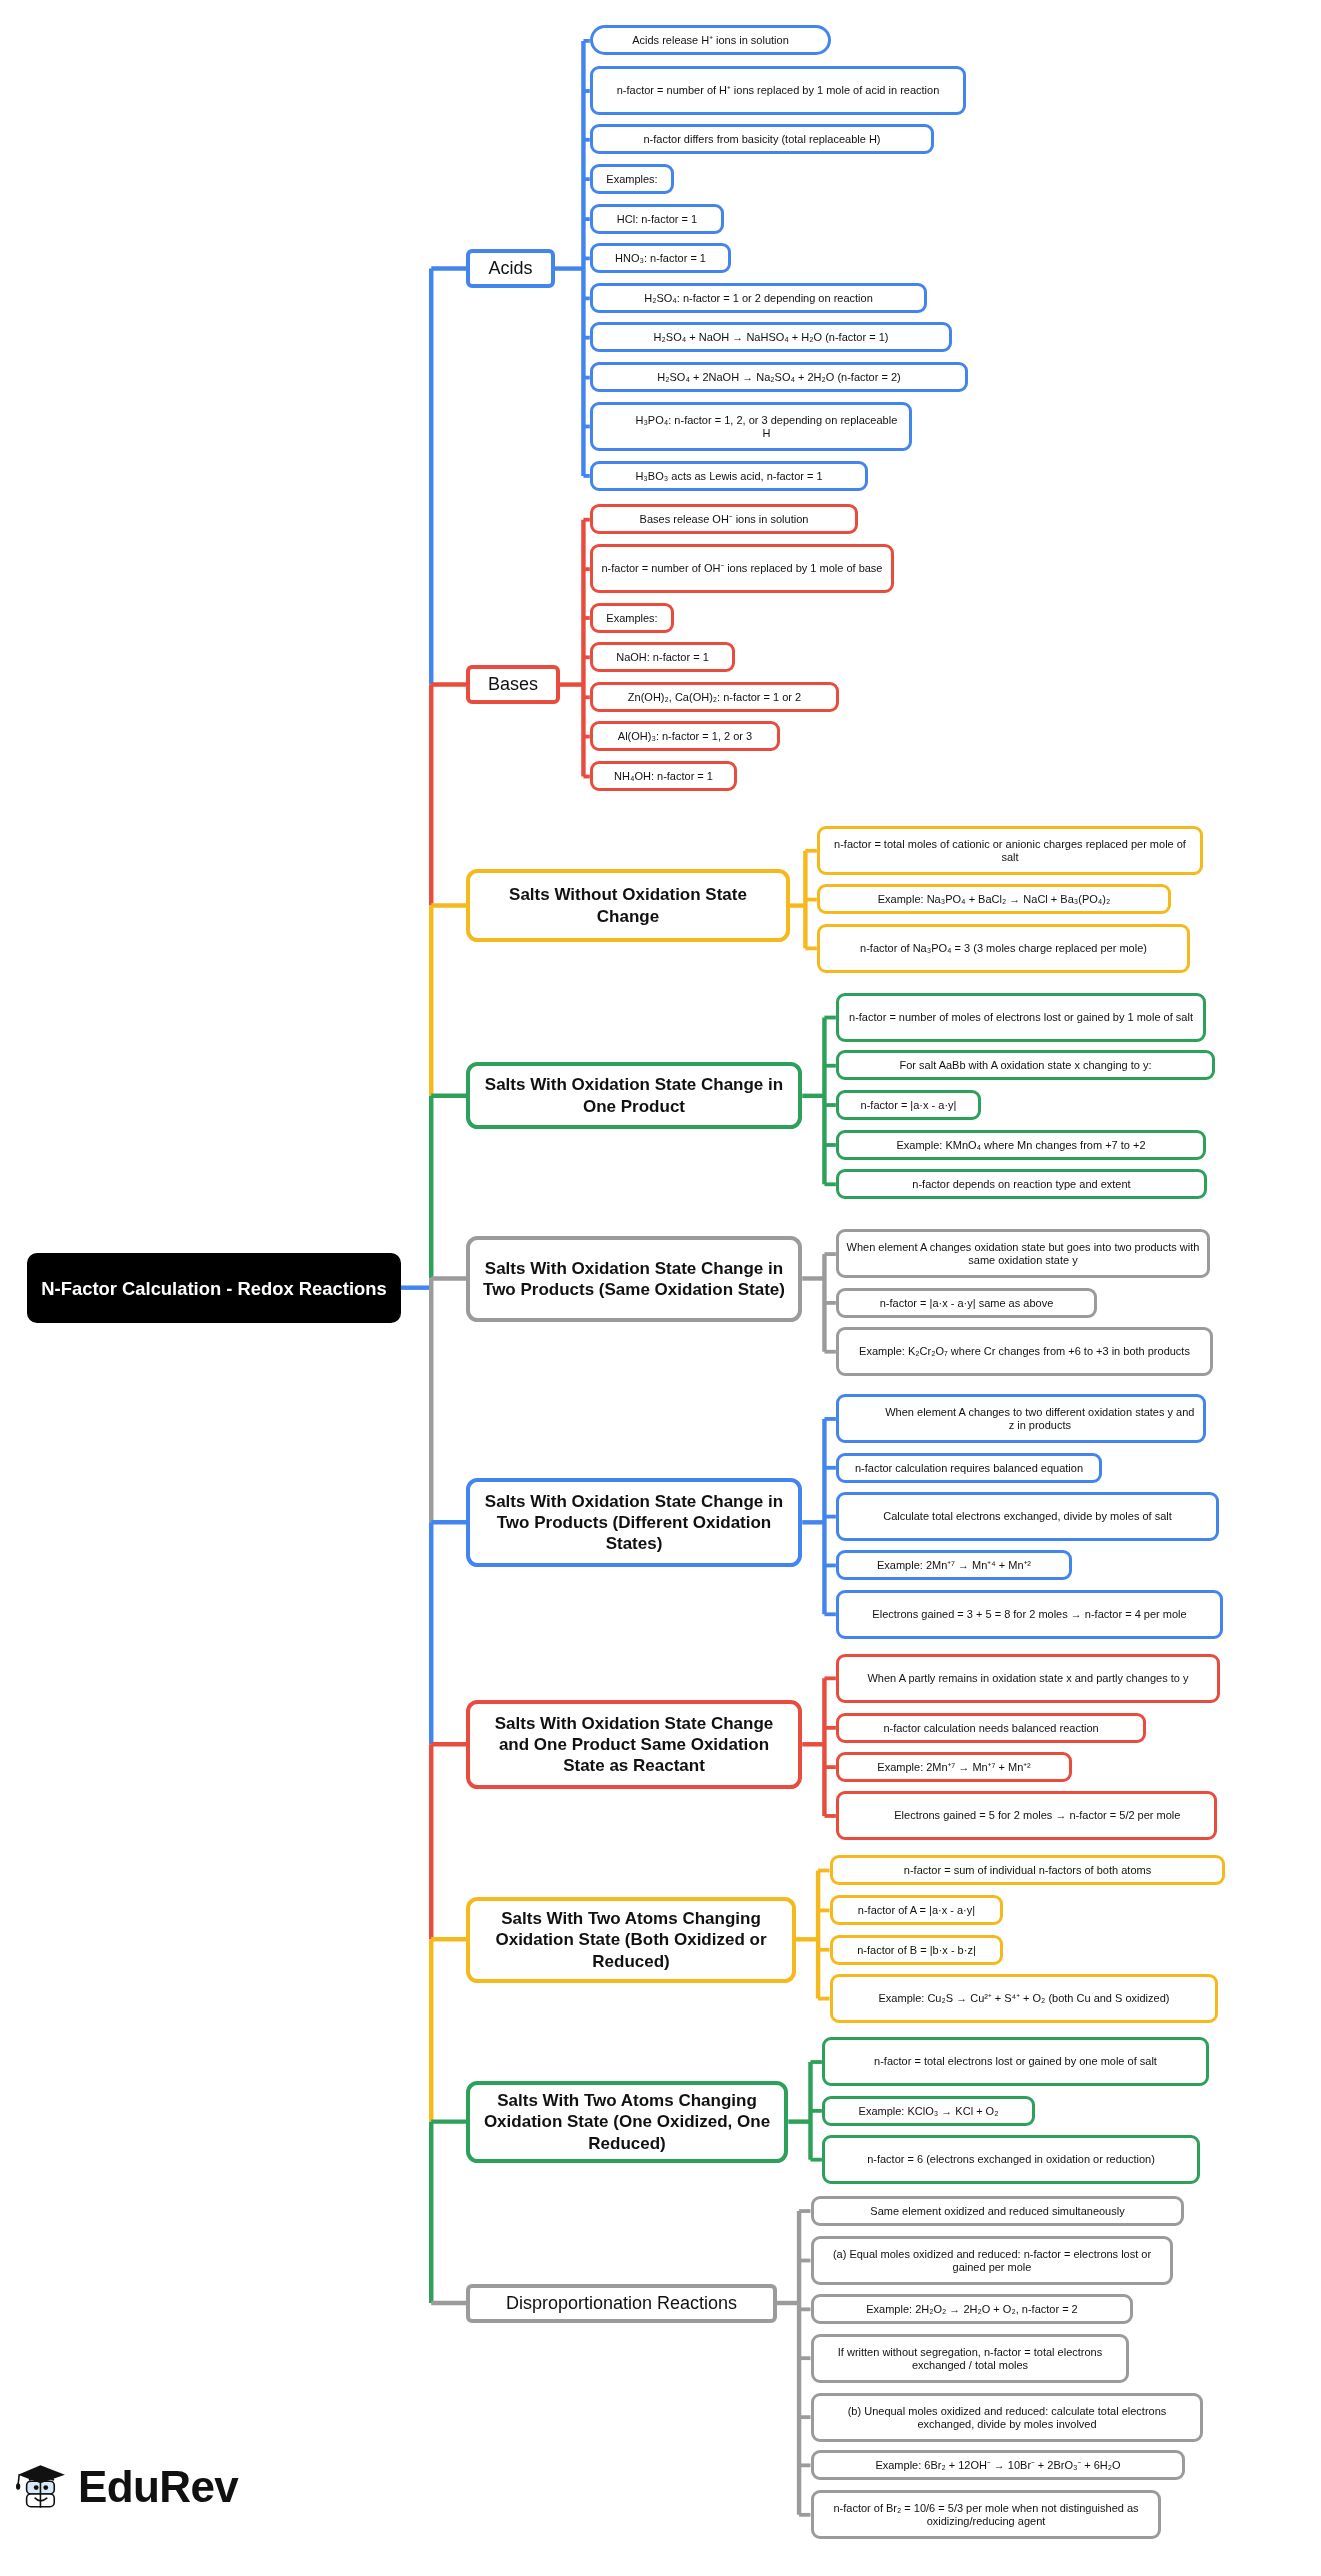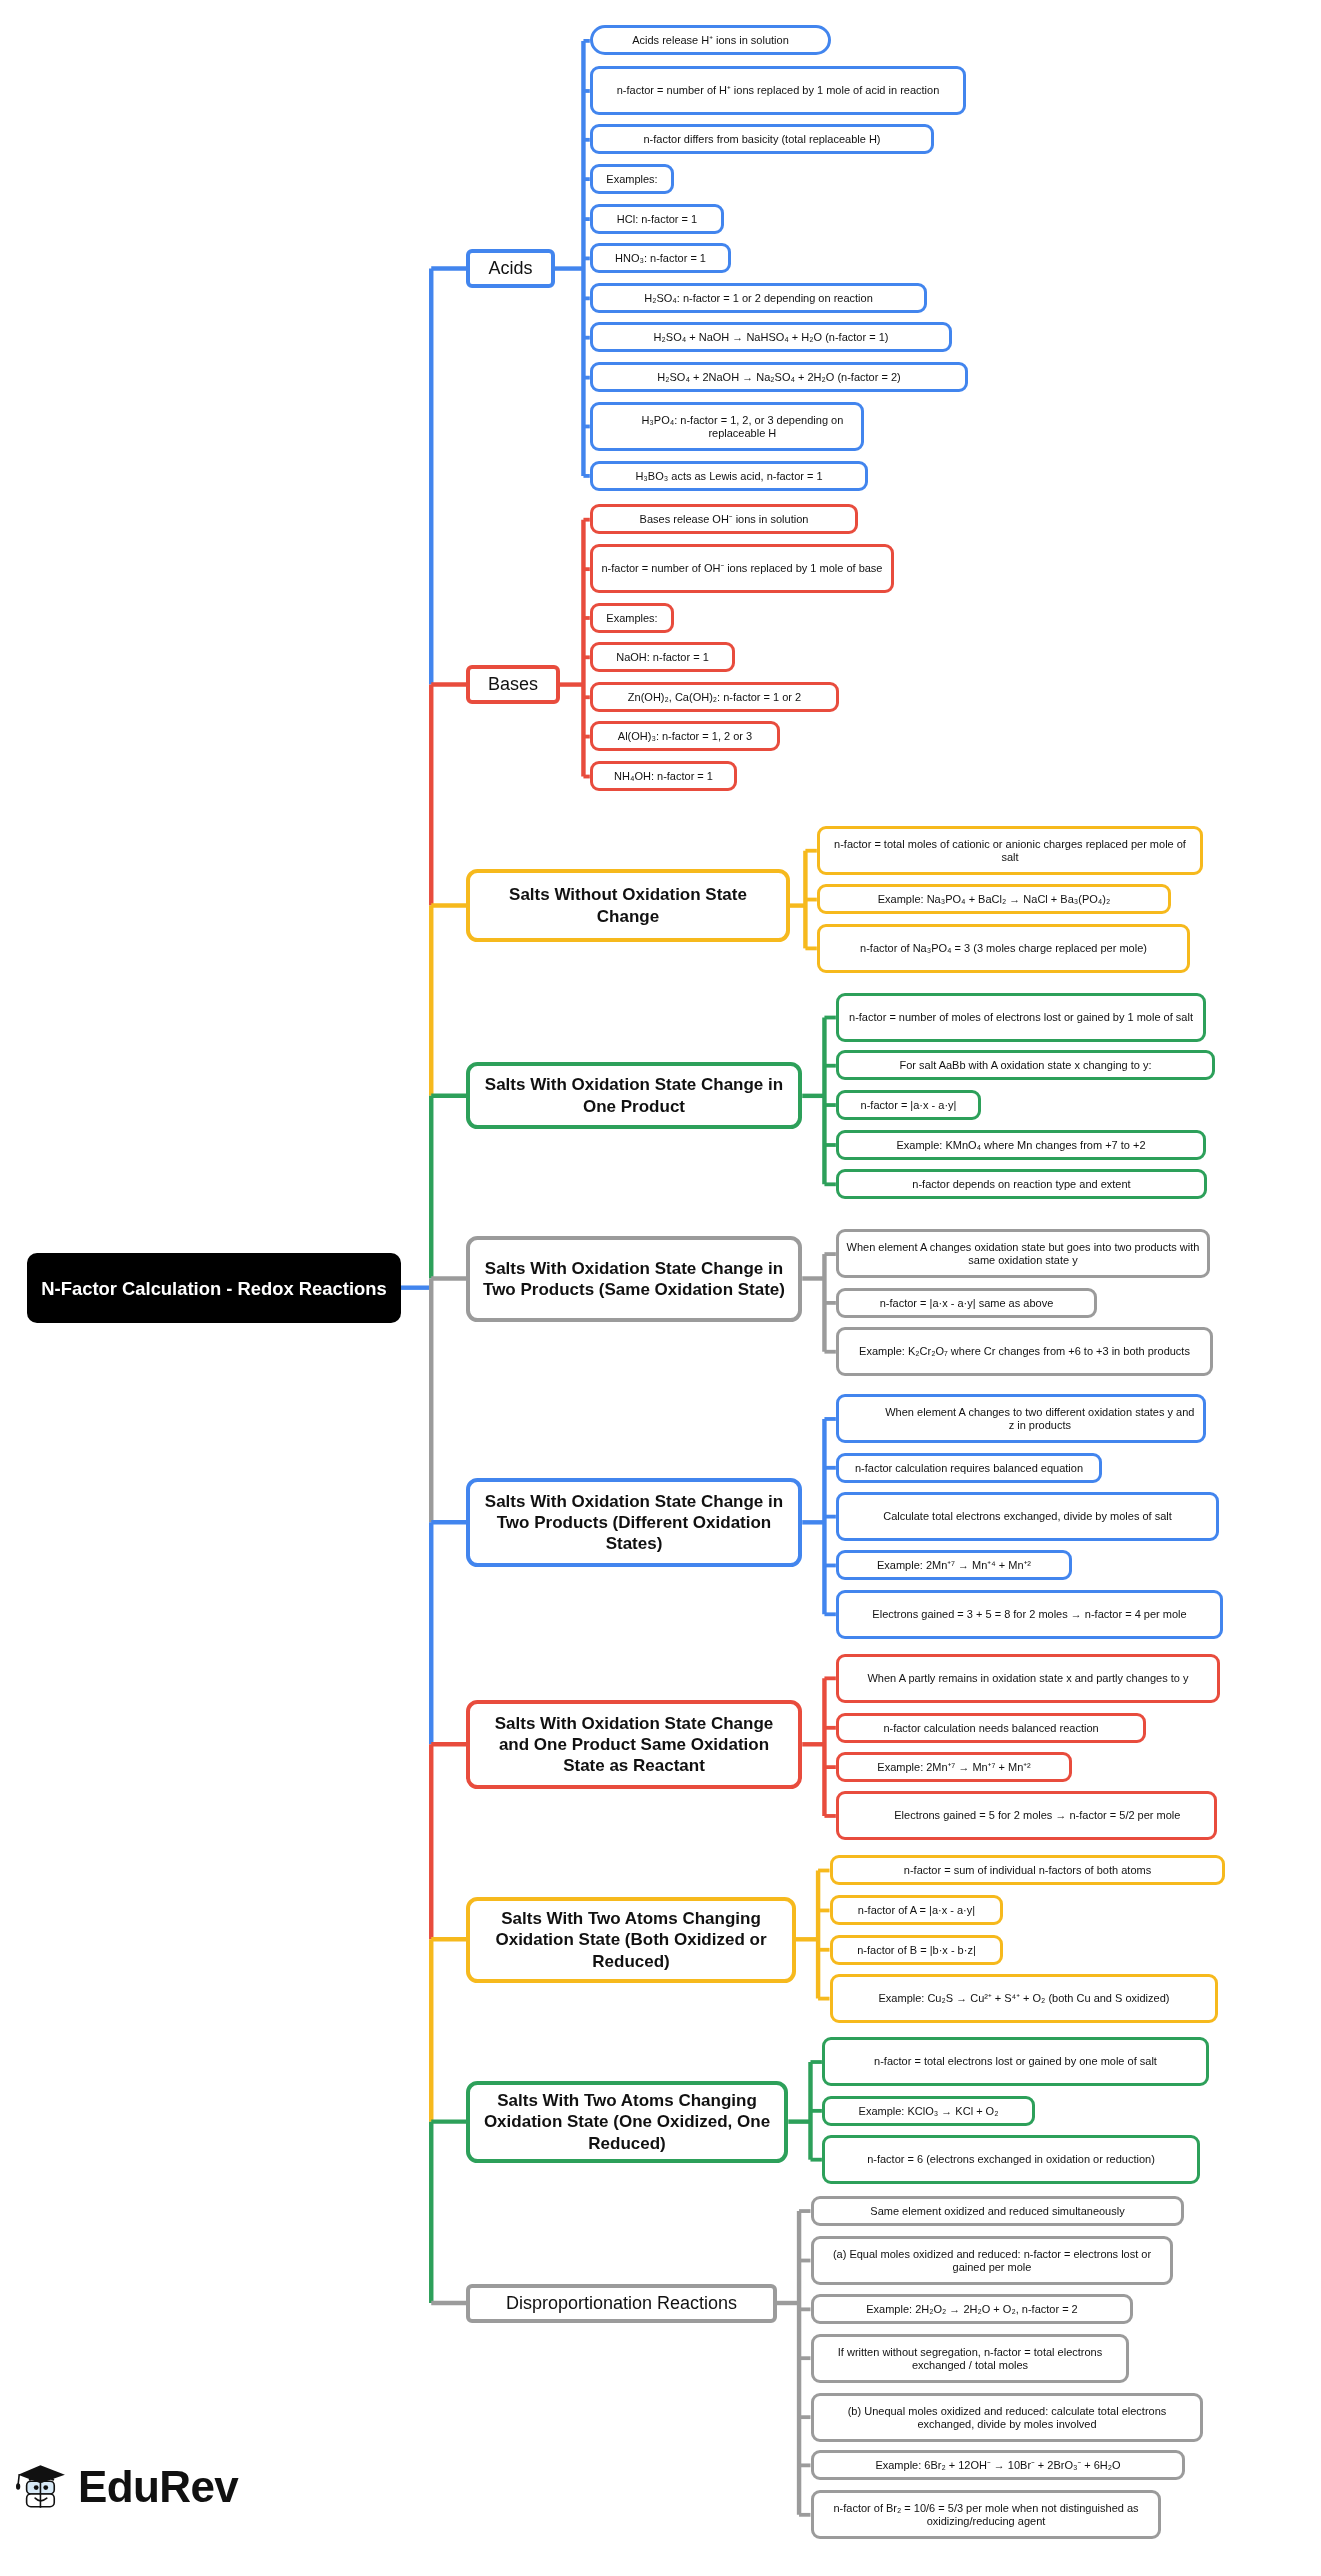--- a/index.html
+++ b/index.html
@@ -209,21 +209,21 @@
     <div class="node branch small c-blue" style="left: 466px; top: 249px; width: 89px; height: 39px;">Acids</div>
     <div class="node leaf c-blue" style="left: 590px; top: 25px; width: 241px; height: 30px; border-radius: 15px;">Acids release H⁺ ions in solution</div>
     <div class="node leaf c-blue" style="left: 590px; top: 66px; width: 376px; height: 49px;">n-factor = number of H⁺ ions replaced by 1 mole of acid in reaction</div>
     <div class="node leaf c-blue" style="left: 590px; top: 124px; width: 344px; height: 30px;">n-factor differs from basicity (total replaceable H)</div>
     <div class="node leaf c-blue" style="left: 590px; top: 164px; width: 84px; height: 30px;">Examples:</div>
     <div class="node leaf c-blue" style="left: 590px; top: 204px; width: 134px; height: 30px;">HCl: n-factor = 1</div>
     <div class="node leaf c-blue" style="left: 590px; top: 243px; width: 141px; height: 30px;">HNO₃: n-factor = 1</div>
     <div class="node leaf c-blue" style="left: 590px; top: 283px; width: 337px; height: 30px;">H₂SO₄: n-factor = 1 or 2 depending on reaction</div>
     <div class="node leaf c-blue" style="left: 590px; top: 322px; width: 362px; height: 30px;">H₂SO₄ + NaOH → NaHSO₄ + H₂O (n-factor = 1)</div>
     <div class="node leaf c-blue" style="left: 590px; top: 362px; width: 378px; height: 30px;">H₂SO₄ + 2NaOH → Na₂SO₄ + 2H₂O (n-factor = 2)</div>
-    <div class="node leaf c-blue" style="left: 590px; top: 402px; width: 274px; height: 49px; padding-left: 37px;">H₃PO₄: n-factor = 1, 2, or 3 depending on replaceable H</div>
+    <div class="node leaf c-blue" style="left: 590px; top: 402px; width: 322px; height: 49px; padding-left: 37px;">H₃PO₄: n-factor = 1, 2, or 3 depending on replaceable H</div>
     <div class="node leaf c-blue" style="left: 590px; top: 461px; width: 278px; height: 30px;">H₃BO₃ acts as Lewis acid, n-factor = 1</div>
     <div class="node branch small c-red" style="left: 466px; top: 665px; width: 94px; height: 39px;">Bases</div>
     <div class="node leaf c-red" style="left: 590px; top: 504px; width: 268px; height: 30px;">Bases release OH⁻ ions in solution</div>
     <div class="node leaf c-red" style="left: 590px; top: 544px; width: 304px; height: 49px;">n-factor = number of OH⁻ ions replaced by 1 mole of base</div>
     <div class="node leaf c-red" style="left: 590px; top: 603px; width: 84px; height: 30px;">Examples:</div>
     <div class="node leaf c-red" style="left: 590px; top: 642px; width: 145px; height: 30px;">NaOH: n-factor = 1</div>
     <div class="node leaf c-red" style="left: 590px; top: 682px; width: 249px; height: 30px;">Zn(OH)₂, Ca(OH)₂: n-factor = 1 or 2</div>
     <div class="node leaf c-red" style="left: 590px; top: 721px; width: 190px; height: 30px;">Al(OH)₃: n-factor = 1, 2 or 3</div>
     <div class="node leaf c-red" style="left: 590px; top: 761px; width: 147px; height: 30px;">NH₄OH: n-factor = 1</div>
     <div class="node branch c-yellow" style="left: 466px; top: 869px; width: 324px; height: 73px;">Salts Without Oxidation State Change</div>

